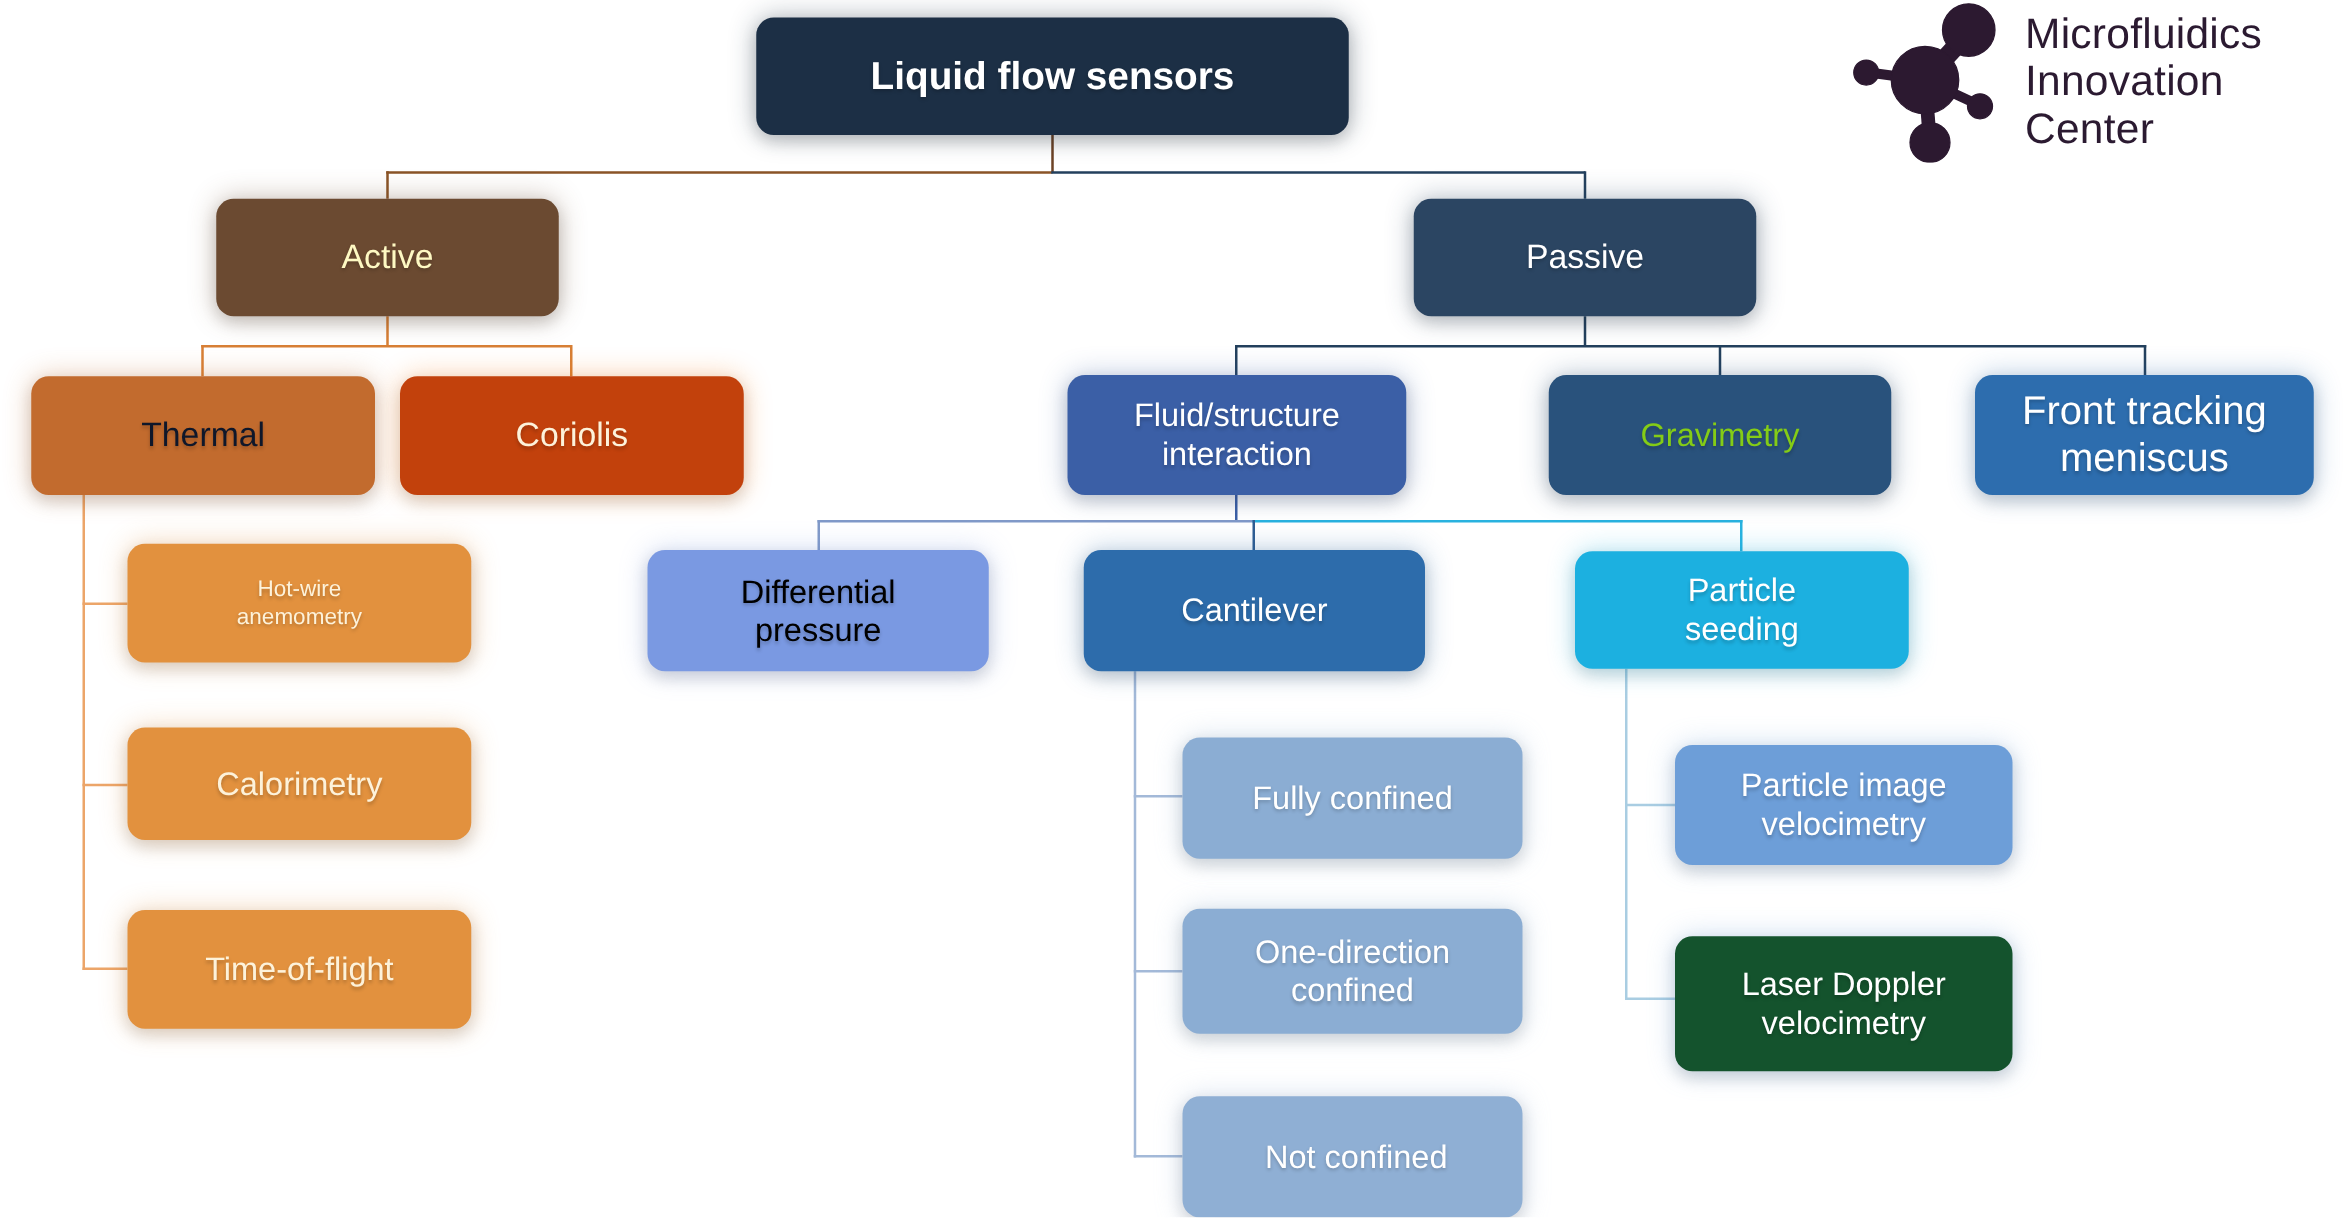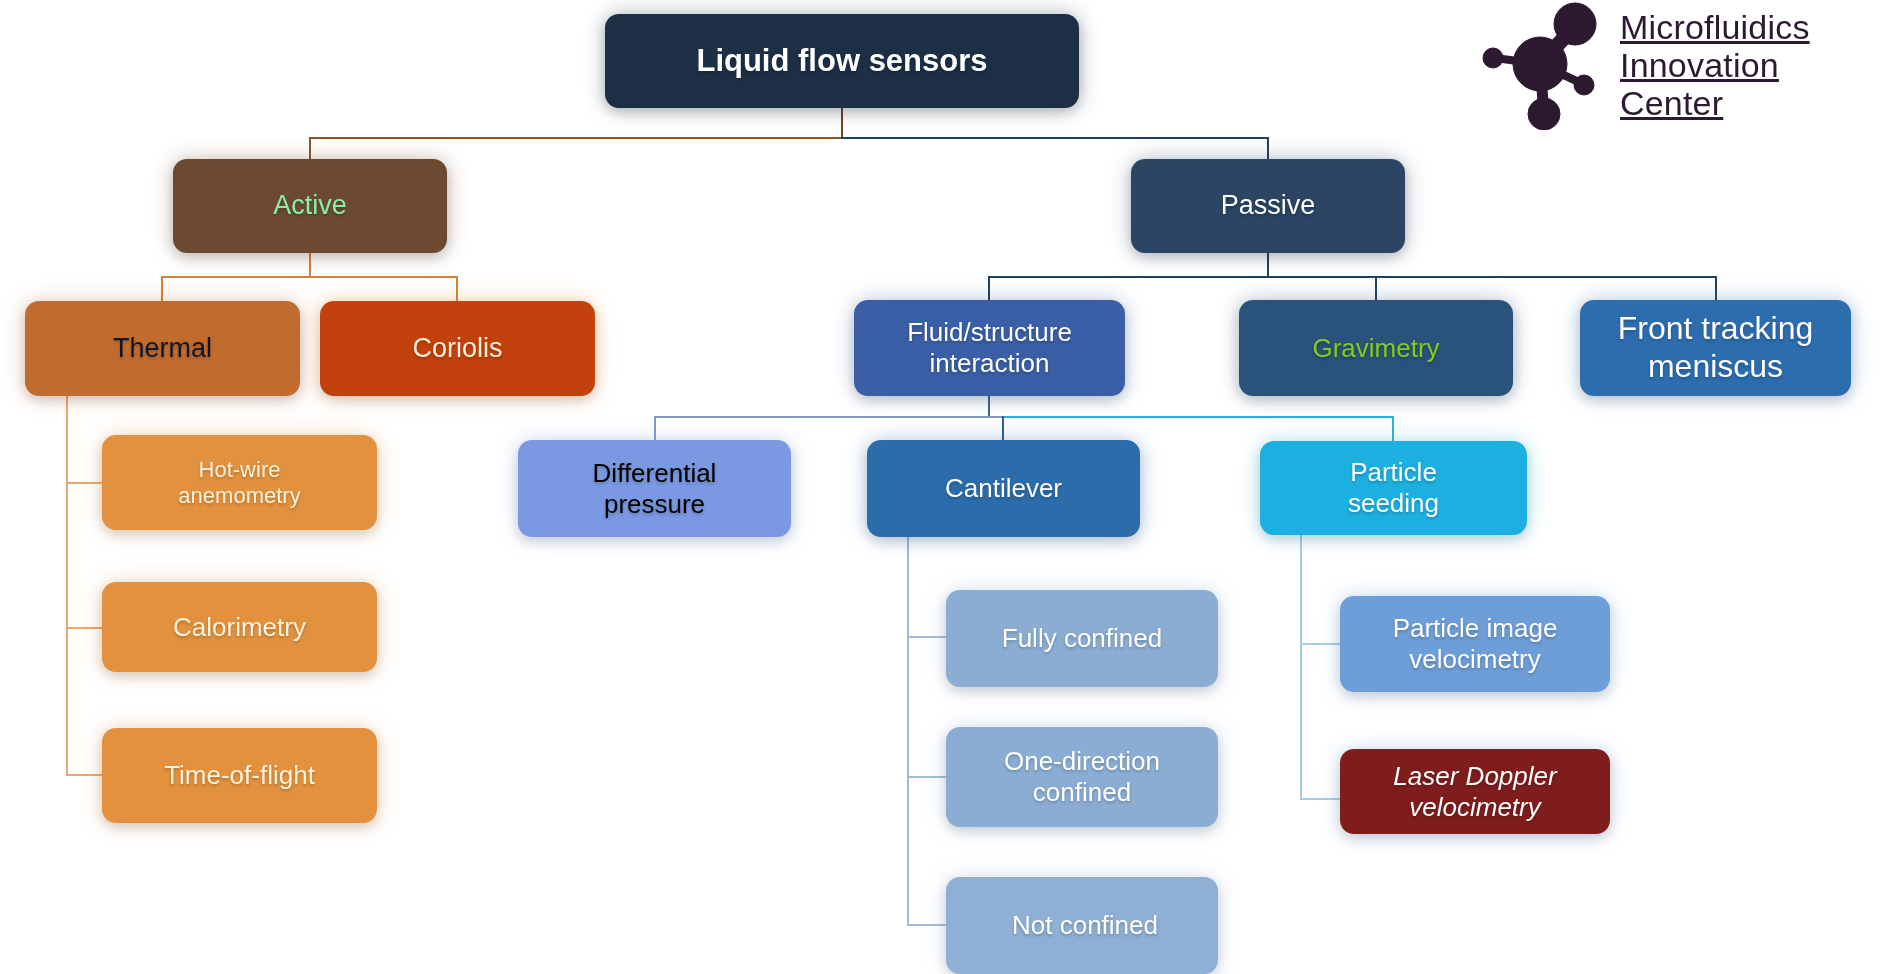--- a/index.html
+++ b/index.html
@@ -68,21 +68,21 @@
         <line x1="62" y1="62" x2="66" y2="112" stroke-width="11"></line>
         <line x1="62" y1="62" x2="17" y2="56" stroke-width="8"></line>
         <line x1="62" y1="62" x2="105" y2="82" stroke-width="8"></line>
         <circle cx="62" cy="62" r="27"></circle>
         <circle cx="97" cy="22" r="21"></circle>
         <circle cx="66" cy="112" r="16"></circle>
         <circle cx="15" cy="56" r="10"></circle>
         <circle cx="106" cy="83" r="10"></circle>
       </g>
     </svg>
-    <div id="logo-text" style="color: rgb(43, 26, 49); text-decoration: underline;">
+    <div id="logo-text" style="color: rgb(43, 26, 49);">
       <div>Microfluidics</div>
       <div>Innovation</div>
       <div>Center</div>
     </div>
   </div>
 
 <div class="edge" style="left: 841px; top: 107px; width: 2px; height: 31px; background: rgb(109, 67, 38);"></div>
     <div class="edge" style="left: 309px; top: 137px; width: 533px; height: 2px; background: rgb(138, 84, 39);"></div>
     <div class="edge" style="left: 841px; top: 137px; width: 427px; height: 2px; background: rgb(35, 64, 93);"></div>
     <div class="edge" style="left: 309px; top: 137px; width: 2px; height: 22px; background: rgb(138, 84, 39);"></div>
@@ -107,39 +107,39 @@
     <div class="edge" style="left: 1002px; top: 416px; width: 2px; height: 24px; background: rgb(47, 93, 146);"></div>
     <div class="edge" style="left: 1392px; top: 416px; width: 2px; height: 25px; background: rgb(41, 178, 223);"></div>
     <div class="edge" style="left: 907px; top: 537px; width: 2px; height: 389px; background: rgb(163, 185, 216);"></div>
     <div class="edge" style="left: 907px; top: 636px; width: 39px; height: 2px; background: rgb(163, 185, 216);"></div>
     <div class="edge" style="left: 907px; top: 776px; width: 39px; height: 2px; background: rgb(163, 185, 216);"></div>
     <div class="edge" style="left: 907px; top: 924px; width: 39px; height: 2px; background: rgb(163, 185, 216);"></div>
     <div class="edge" style="left: 1300px; top: 535px; width: 2px; height: 265px; background: rgb(169, 205, 226);"></div>
     <div class="edge" style="left: 1300px; top: 643px; width: 40px; height: 2px; background: rgb(169, 205, 226);"></div>
     <div class="edge" style="left: 1300px; top: 798px; width: 40px; height: 2px; background: rgb(169, 205, 226);"></div>
     <div class="node root" style="left: 605px; top: 14px; width: 474px; height: 94px; background: rgb(28, 47, 69); color: rgb(255, 255, 255); font-size: 31px; box-shadow: rgba(28, 47, 69, 0.333) 0px 0px 22px, rgba(0, 0, 0, 0.15) 0px 5px 12px;">Liquid flow sensors</div>
-    <div class="node" style="left: 173px; top: 159px; width: 274px; height: 94px; background: rgb(107, 74, 49); color: #86efac; font-size: 27px; box-shadow: rgba(107, 74, 49, 0.333) 0px 0px 22px, rgba(0, 0, 0, 0.15) 0px 5px 12px;">Active</div>
+    <div class="node" style="left: 173px; top: 159px; width: 274px; height: 94px; background: rgb(107, 74, 49); color: #fef9c3; font-size: 27px; box-shadow: rgba(107, 74, 49, 0.333) 0px 0px 22px, rgba(0, 0, 0, 0.15) 0px 5px 12px;">Active</div>
     <div class="node" style="left: 1131px; top: 159px; width: 274px; height: 94px; background: rgb(43, 69, 98); color: rgb(255, 255, 255); font-size: 27px; box-shadow: rgba(43, 69, 98, 0.333) 0px 0px 22px, rgba(0, 0, 0, 0.15) 0px 5px 12px;">Passive</div>
     <div class="node" style="left: 25px; top: 301px; width: 275px; height: 95px; background: rgb(194, 107, 46); color: #0f172a; font-size: 27px; box-shadow: rgba(194, 107, 46, 0.333) 0px 0px 22px, rgba(0, 0, 0, 0.15) 0px 5px 12px;">Thermal</div>
     <div class="node" style="left: 320px; top: 301px; width: 275px; height: 95px; background: #c2410c; color: rgb(253, 242, 218); font-size: 27px; box-shadow: rgba(246, 119, 14, 0.333) 0px 0px 22px, rgba(0, 0, 0, 0.15) 0px 5px 12px;">Coriolis</div>
-    <div class="node" style="left: 102px; top: 435px; width: 275px; height: 95px; background: rgb(226, 145, 62); color: rgb(253, 242, 218); font-size: 22px; box-shadow: rgba(226, 145, 62, 0.333) 0px 0px 22px, rgba(0, 0, 0, 0.15) 0px 5px 12px;">Hot-wire
+    <div class="node" style="left: 102px; top: 435px; width: 275px; height: 95px; background: rgb(226, 145, 62); color: rgb(253, 242, 218); font-size: 18px; box-shadow: rgba(226, 145, 62, 0.333) 0px 0px 22px, rgba(0, 0, 0, 0.15) 0px 5px 12px;">Hot-wire
 anemometry</div>
     <div class="node" style="left: 102px; top: 582px; width: 275px; height: 90px; background: rgb(226, 145, 62); color: rgb(253, 242, 218); font-size: 26px; box-shadow: rgba(226, 145, 62, 0.333) 0px 0px 22px, rgba(0, 0, 0, 0.15) 0px 5px 12px;">Calorimetry</div>
     <div class="node" style="left: 102px; top: 728px; width: 275px; height: 95px; background: rgb(226, 145, 62); color: rgb(253, 242, 218); font-size: 26px; box-shadow: rgba(226, 145, 62, 0.333) 0px 0px 22px, rgba(0, 0, 0, 0.15) 0px 5px 12px;">Time-of-flight</div>
     <div class="node" style="left: 854px; top: 300px; width: 271px; height: 96px; background: rgb(59, 95, 166); color: rgb(255, 255, 255); font-size: 26px; box-shadow: rgba(59, 95, 166, 0.333) 0px 0px 22px, rgba(0, 0, 0, 0.15) 0px 5px 12px;">Fluid/structure
 interaction</div>
     <div class="node" style="left: 1239px; top: 300px; width: 274px; height: 96px; background: rgb(41, 82, 124); color: #84cc16; font-size: 26px; box-shadow: rgba(41, 82, 124, 0.333) 0px 0px 22px, rgba(0, 0, 0, 0.15) 0px 5px 12px;">Gravimetry</div>
     <div class="node" style="left: 1580px; top: 300px; width: 271px; height: 96px; background: rgb(45, 109, 174); color: rgb(255, 255, 255); font-size: 32px; box-shadow: rgba(45, 109, 174, 0.333) 0px 0px 22px, rgba(0, 0, 0, 0.15) 0px 5px 12px;">Front tracking
 meniscus</div>
     <div class="node" style="left: 518px; top: 440px; width: 273px; height: 97px; background: rgb(122, 153, 226); color: #000000; font-size: 26px; box-shadow: rgba(122, 153, 226, 0.333) 0px 0px 22px, rgba(0, 0, 0, 0.15) 0px 5px 12px;">Differential
 pressure</div>
     <div class="node" style="left: 867px; top: 440px; width: 273px; height: 97px; background: rgb(45, 108, 171); color: rgb(255, 255, 255); font-size: 26px; box-shadow: rgba(45, 108, 171, 0.333) 0px 0px 22px, rgba(0, 0, 0, 0.15) 0px 5px 12px;">Cantilever</div>
     <div class="node" style="left: 1260px; top: 441px; width: 267px; height: 94px; background: rgb(28, 176, 224); color: rgb(255, 255, 255); font-size: 26px; box-shadow: rgba(28, 176, 224, 0.333) 0px 0px 22px, rgba(0, 0, 0, 0.15) 0px 5px 12px;">Particle
 seeding</div>
     <div class="node" style="left: 946px; top: 590px; width: 272px; height: 97px; background: rgb(139, 173, 211); color: rgb(255, 255, 255); font-size: 26px; box-shadow: rgba(139, 173, 211, 0.333) 0px 0px 22px, rgba(0, 0, 0, 0.15) 0px 5px 12px;">Fully confined</div>
     <div class="node" style="left: 946px; top: 727px; width: 272px; height: 100px; background: rgb(139, 173, 211); color: rgb(255, 255, 255); font-size: 26px; box-shadow: rgba(139, 173, 211, 0.333) 0px 0px 22px, rgba(0, 0, 0, 0.15) 0px 5px 12px;">One-direction
 confined</div>
     <div class="node" style="left: 946px; top: 877px; width: 272px; height: 97px; background: rgb(143, 175, 212); color: rgb(255, 255, 255); font-size: 26px; box-shadow: rgba(143, 175, 212, 0.333) 0px 0px 22px, rgba(0, 0, 0, 0.15) 0px 5px 12px; padding-left: 16px;">Not confined</div>
     <div class="node" style="left: 1340px; top: 596px; width: 270px; height: 96px; background: rgb(109, 158, 216); color: rgb(255, 255, 255); font-size: 26px; box-shadow: rgba(109, 158, 216, 0.333) 0px 0px 22px, rgba(0, 0, 0, 0.15) 0px 5px 12px;">Particle image
 velocimetry</div>
-    <div class="node" style="left: 1340px; top: 749px; width: 270px; height: 85px; background: #7f1d1d; color: rgb(255, 255, 255); font-size: 26px; box-shadow: rgba(109, 158, 216, 0.333) 0px 0px 22px, rgba(0, 0, 0, 0.15) 0px 5px 12px; font-style: italic;">Laser Doppler
+    <div class="node" style="left: 1340px; top: 749px; width: 270px; height: 108px; background: #14532d; color: rgb(255, 255, 255); font-size: 26px; box-shadow: rgba(109, 158, 216, 0.333) 0px 0px 22px, rgba(0, 0, 0, 0.15) 0px 5px 12px;">Laser Doppler
 velocimetry</div>
   </div>
 
 </body></html>

